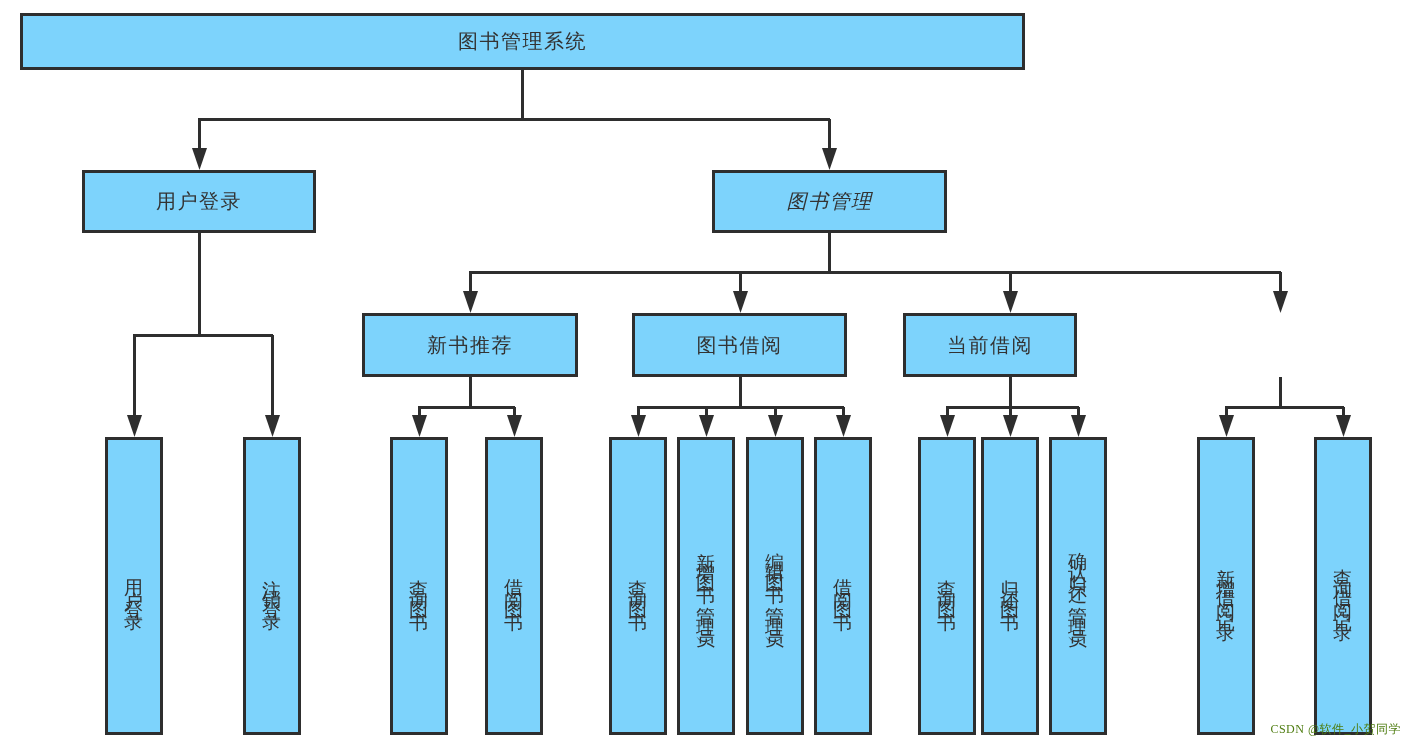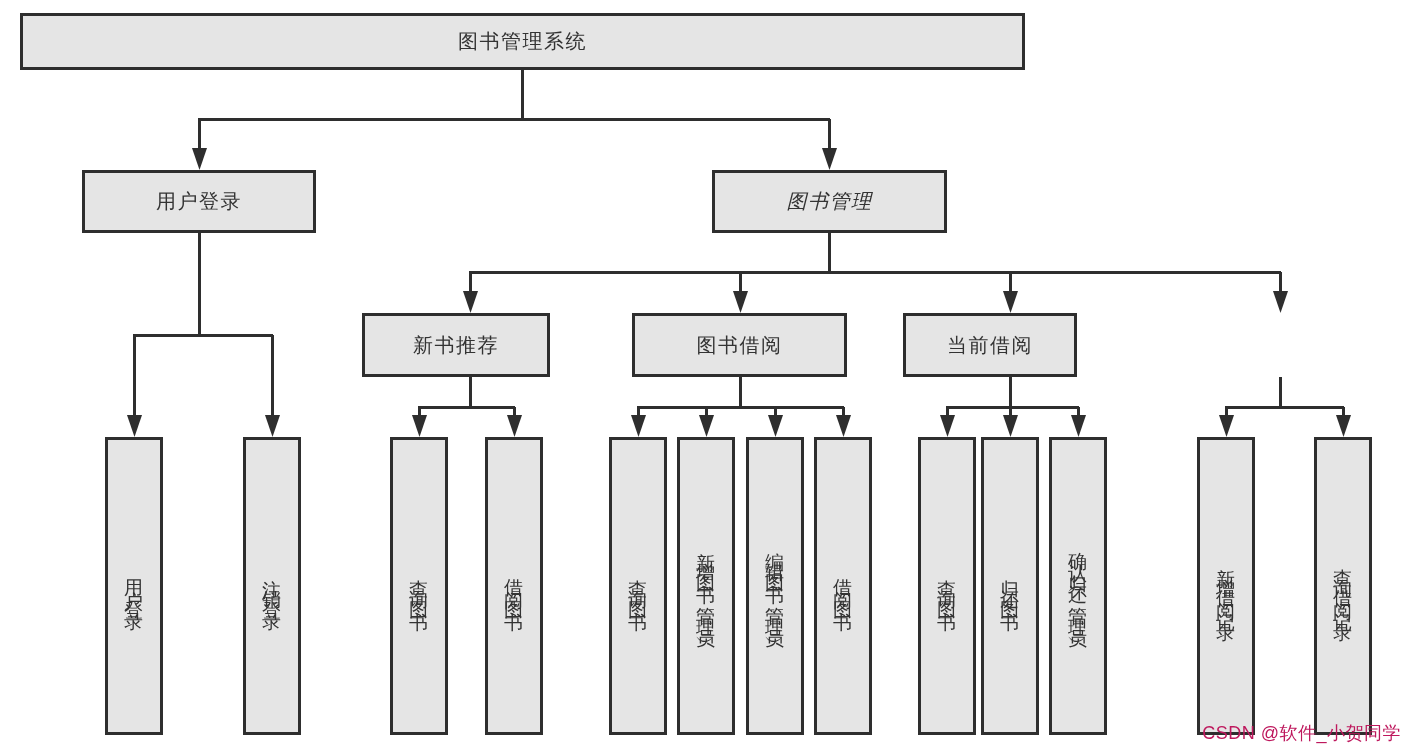--- a/index.html
+++ b/index.html
@@ -1,38 +1,38 @@
 <!DOCTYPE html>
 <html><head>
 <meta charset="utf-8">
 <style>
   html,body { margin:0; padding:0; background:#ffffff; }
   #canvas {
     position:relative; width:1405px; height:747px; background:#ffffff;
     overflow:hidden; font-family:"Liberation Sans","DejaVu Sans",sans-serif;
   }
   .node {
-    position:absolute; box-sizing:border-box; background:#e5e5e5;
+    position:absolute; box-sizing:border-box; background:#7dd3fc;
     border:3px solid #2e2e2e; display:flex; align-items:center; justify-content:center;
   }
   .node.h .lbl {
     font-size:20px; color:#333333; letter-spacing:1.5px; white-space:nowrap;
   }
   .node.v .lbl {
     writing-mode:vertical-rl; text-orientation:mixed;
     font-size:19px; color:#333333; letter-spacing:11px; line-height:1;
   }
   .seg { position:absolute; background:#2e2e2e; }
   .arrowhead {
     position:absolute; width:15px; height:22px; background:#2e2e2e;
     clip-path:polygon(0 0, 100% 0, 50% 100%);
   }
   .watermark {
-    position:absolute; right:4px; top:721px; font-size:18px;
-    color:#be185d; letter-spacing:0.5px; white-space:nowrap; z-index:5;
+    position:absolute; right:4px; top:721px; font-size:12px;
+    color:#4d7c0f; letter-spacing:0.5px; white-space:nowrap; z-index:5;font-family:Liberation Serif, serif;
   }
 </style>
 </head>
 <body>
 
 <div id="canvas">
   <div class="watermark">CSDN @软件_小贺同学</div>
 <div class="seg" style="left: 521px; top: 70px; width: 3px; height: 51px;"></div>
     <div class="seg" style="left: 198px; top: 118px; width: 632px; height: 3px;"></div>
     <div class="seg" style="left: 198px; top: 119px; width: 3px; height: 33px;"></div>
@@ -87,21 +87,21 @@
     <div class="arrowhead" style="left: 1336px; top: 415px;"></div>
     <div class="node h" style="left: 20px; top: 13px; width: 1005px; height: 57px;">
       <span class="lbl">图书管理系统</span>
     </div>
     <div class="node h" style="left: 82px; top: 170px; width: 234px; height: 63px;">
       <span class="lbl">用户登录</span>
     </div>
     <div class="node h" style="left: 712px; top: 170px; width: 235px; height: 63px; font-style: italic;">
       <span class="lbl">图书管理</span>
     </div>
-    <div class="node h" style="left: 362px; top: 313px; width: 188px; height: 64px;">
+    <div class="node h" style="left: 362px; top: 313px; width: 216px; height: 64px;">
       <span class="lbl">新书推荐</span>
     </div>
     <div class="node h" style="left: 632px; top: 313px; width: 215px; height: 64px;">
       <span class="lbl">图书借阅</span>
     </div>
     <div class="node h" style="left: 903px; top: 313px; width: 174px; height: 64px;">
       <span class="lbl">当前借阅</span>
     </div>
     <div class="node v" style="left: 105px; top: 437px; width: 58px; height: 298px;">
       <span class="lbl">用户登录</span>

